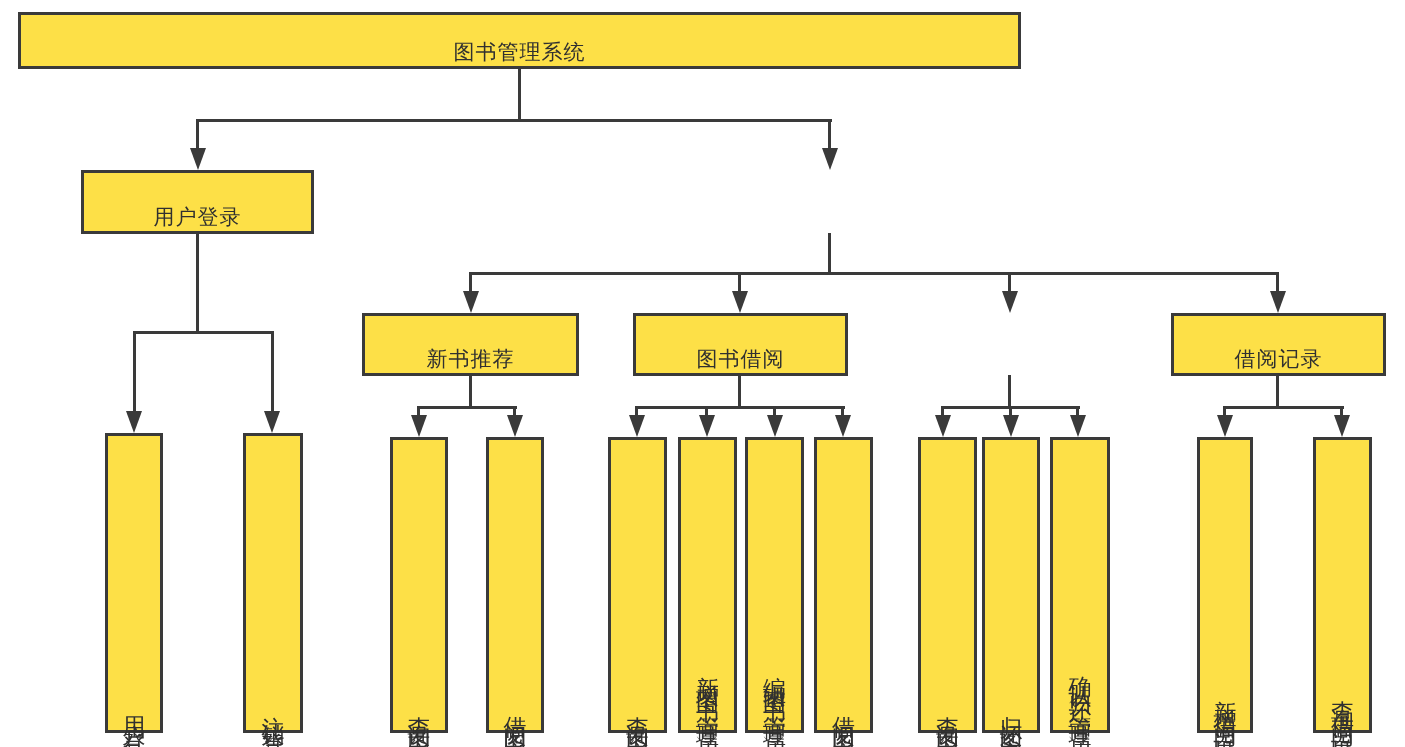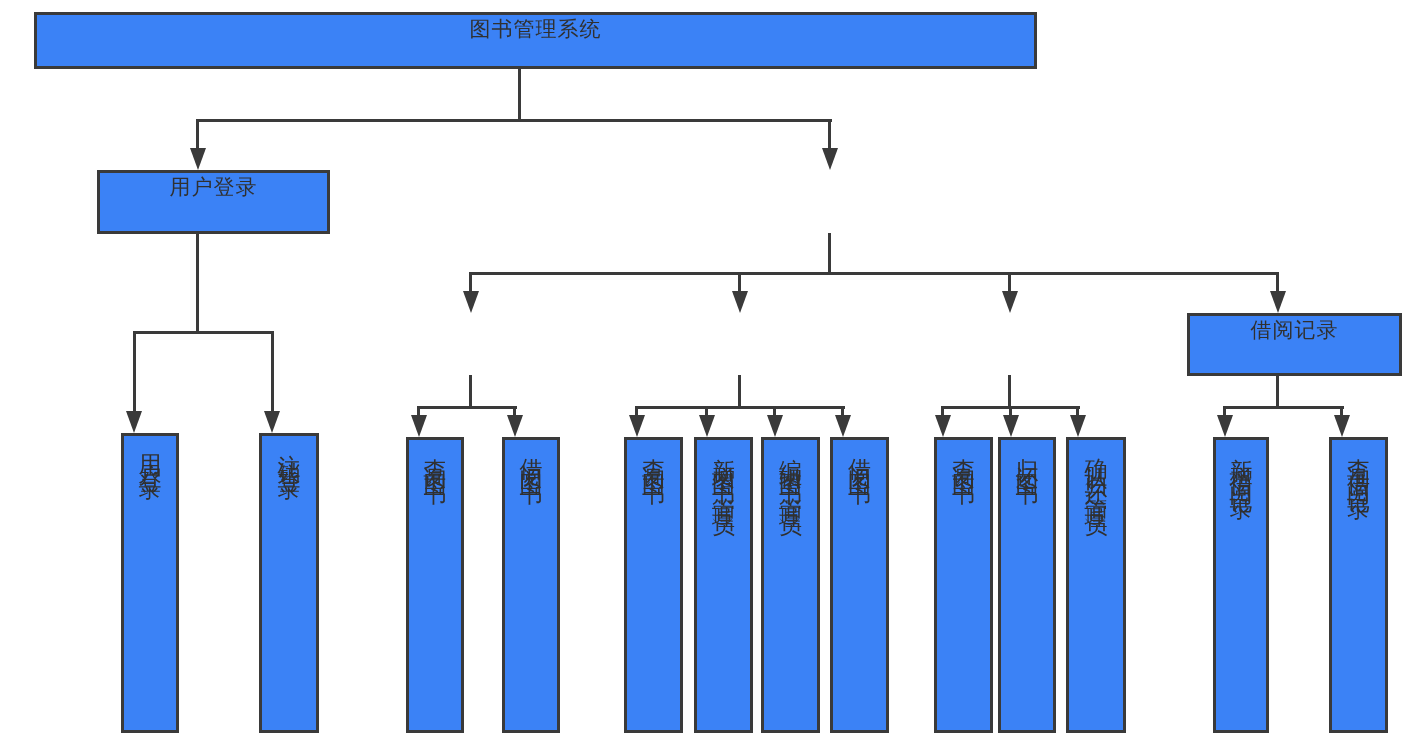--- a/index.html
+++ b/index.html
@@ -7,26 +7,25 @@
     position:relative;
     width:1405px;height:747px;
     background:#ffffff;
     font-family:"Liberation Sans","DejaVu Sans",sans-serif;
     color:#303030;
     overflow:hidden;
   }
   .box{
     position:absolute;
     border:3px solid #3a3a3a;
-    background:#3b82f6;
+    background:#fde047;
     box-sizing:border-box;
     display:flex;
-    align-items:flex-start;
+    align-items:flex-end;
     justify-content:center;
-    margin-left:16px;
   }
   .hlabel{
     font-size:21px;
     letter-spacing:1px;
     white-space:nowrap;
   }
   .leaf .vtext{
     writing-mode:vertical-rl;
     text-orientation:mixed;
     font-size:23px;
@@ -118,20 +117,26 @@
   <div class="arrow" style="left:1334px;top:415px;"></div>
 
   <div class="box" style="left:18px;top:12px;width:1003px;height:57px;">
     <span class="hlabel">图书管理系统</span>
   </div>
 
   <div class="box" style="left:81px;top:170px;width:233px;height:64px;">
     <span class="hlabel">用户登录</span>
   </div>
 
+  <div class="box" style="left:362px;top:313px;width:217px;height:63px;">
+    <span class="hlabel">新书推荐</span>
+  </div>
+  <div class="box" style="left:633px;top:313px;width:215px;height:63px;">
+    <span class="hlabel">图书借阅</span>
+  </div>
   <div class="box" style="left:1171px;top:313px;width:215px;height:63px;">
     <span class="hlabel">借阅记录</span>
   </div>
 
   <div class="box leaf" style="left:105px;top:433px;width:58px;height:300px;">
     <span class="vtext">用户登录</span>
   </div>
   <div class="box leaf" style="left:243px;top:433px;width:60px;height:300px;">
     <span class="vtext">注销登录</span>
   </div>

